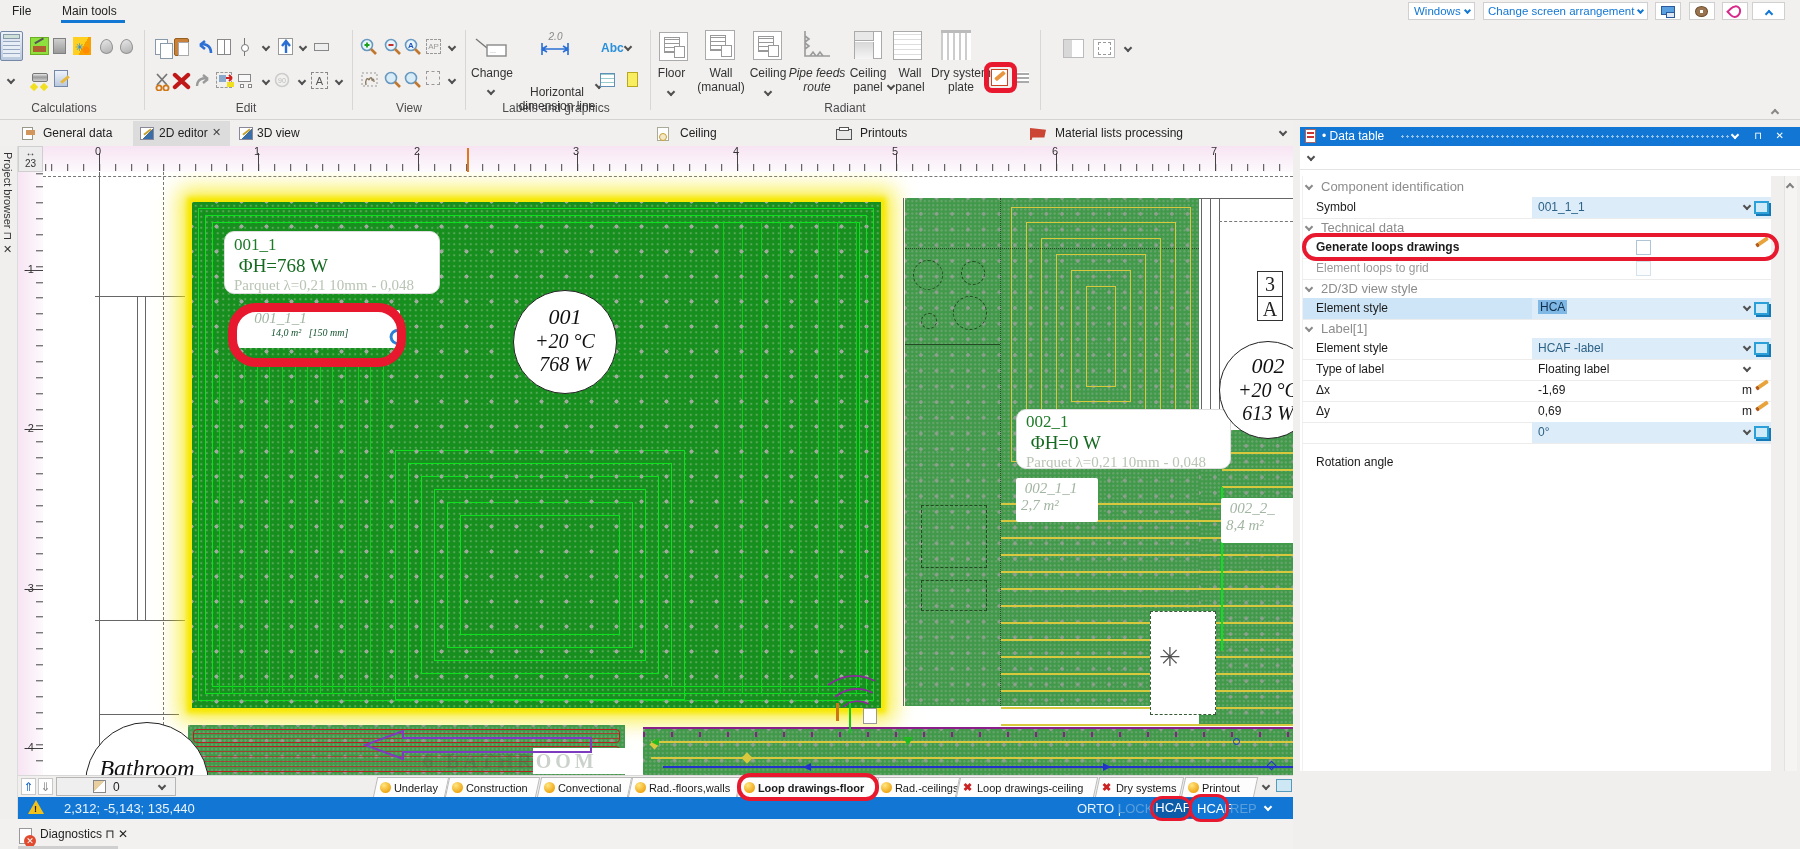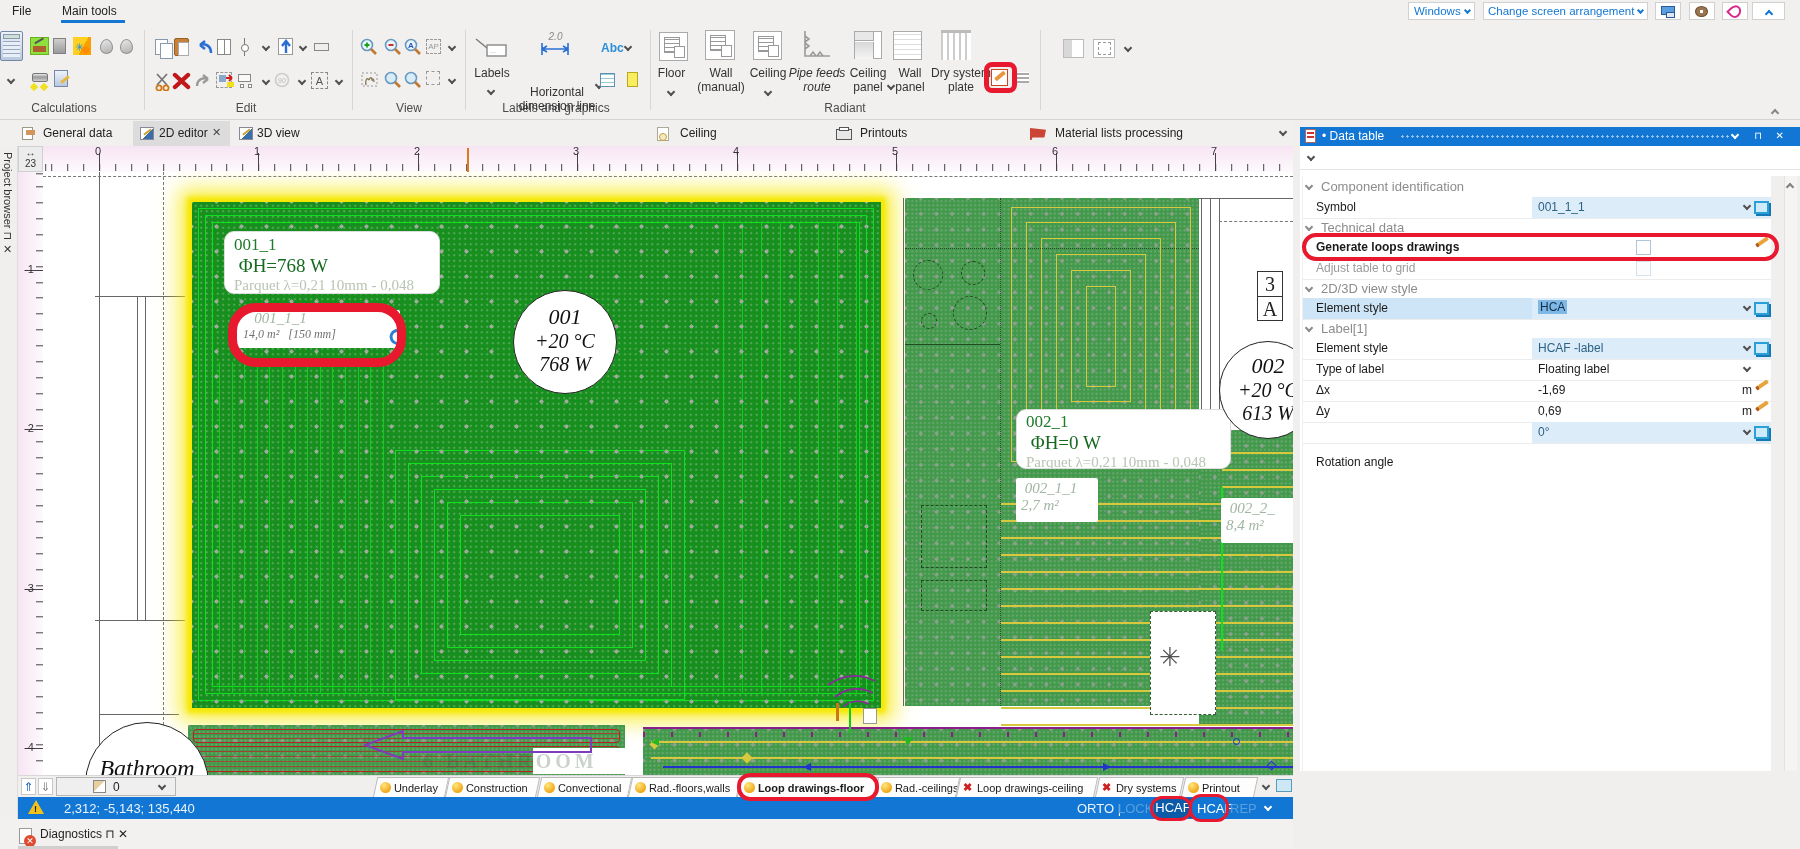--- a/index.html
+++ b/index.html
@@ -187,21 +187,21 @@
         <path d="M1 2 L12 11" stroke="#777" stroke-width="1.4"></path>
         <rect x="12" y="8" width="19" height="11" fill="#fff" stroke="#888" stroke-width="1.4"></rect>
         <text x="15" y="16" font-size="7" fill="#999">...</text>
       </svg>
     <div class="abs" style="left:542px;top:31px;width:27px;height:10px;font-size:10px;color:#888;font-style:italic;text-align:center;">2.0</div>
     <svg class="abs" style="left:540px;top:42px;" width="30" height="14">
         <path d="M2 1 V13 M28 1 V13 M2 7 H28 M7 4 L2 7 L7 10 M23 4 L28 7 L23 10" stroke="#2b6fd4" stroke-width="1.6" fill="none"></path>
       </svg>
     <div class="abs" style="left:601px;top:41px;font-size:12px;color:#2b90d9;font-weight:bold;">Abc</div>
     <span class="cv" style="position:absolute;left:625px;top:44px;"></span>
-    <div class="abs" style="left:467px;top:66px;width:50px;font-size:12px;color:#333;text-align:center;">Labels</div>
+    <div class="abs" style="left:467px;top:66px;width:50px;font-size:12px;color:#333;text-align:center;">Change</div>
     <div class="abs" style="left:488px;top:80px;"><span class="cv"></span></div>
     <div class="abs" style="left:515px;top:65px;width:84px;font-size:12px;color:#333;text-align:center;margin-top:20px;">Horizontal<br>dimension line</div>
       <span class="cv" style="position:absolute;left:596px;top:82px;"></span>
     <div class="abs" style="left:600px;top:73px;width:15px;height:14px;border:1.4px solid #6090b8;background:repeating-linear-gradient(0deg,#fff 0 3px,#9cc 3px 4px),repeating-linear-gradient(90deg,#fff 0 3px,#9cc 3px 4px);"></div>
     <div class="abs" style="left:627px;top:72px;width:11px;height:15px;background:#f8ee60;border:1px solid #b8a820;"></div>
 
     <div class="abs rad" style="left:659px;top:32px;"></div>
     <div class="abs rad" style="left:705px;top:30px;width:30px;height:30px;"></div>
     <div class="abs rad" style="left:753px;top:31px;"></div>
     <svg class="abs" style="left:802px;top:30px;" width="30" height="30">
@@ -424,21 +424,21 @@
     <div class="abs" style="left:806px;top:531px;width:2px;height:30px;background:#11c81f;"></div>
     <div class="abs" style="left:820px;top:536px;width:14px;height:16px;border:1.4px solid #999;background:#fff;"></div>
 
     <div class="lbl" style="left:181px;top:59px;width:216px;height:63px;padding:3px 0 0 9px;">
       <div style="font-size:17px;color:#1d7a28;">001_1</div>
       <div style="font-size:19px;color:#156a20;">&nbsp;ΦH=768 W</div>
       <div style="font-size:15px;color:#b9c4b4;">Parquet λ=0,21 10mm - 0,048</div>
     </div>
     <div class="lbl" style="left:194px;top:138px;width:163px;height:38px;padding:0 0 0 6px;border-radius:2px;border:none;">
       <div style="font-size:15px;color:#a2b5a2;font-style:italic;">&nbsp;&nbsp;&nbsp;001_1_1</div>
-      <div style="font-size:12px;color:#737373;font-style:italic;">14,0 m²&nbsp;&nbsp;&nbsp;[150 mm]</div>
+      <div style="font-size:10px;color:#14532d;font-style:italic;margin-left:28px;">14,0 m²&nbsp;&nbsp;&nbsp;[150 mm]</div>
     </div>
     <div class="circlbl" style="left:470px;top:118px;width:104px;height:104px;font-style:italic;padding-top:13px;">
       <div style="font-size:22px;color:#111;">001</div>
       <div style="font-size:20px;color:#111;">+20 °C</div>
       <div style="font-size:20px;color:#111;">768 W</div>
     </div>
     <div class="lbl" style="left:973px;top:237px;width:215px;height:60px;padding:2px 0 0 9px;">
       <div style="font-size:17px;color:#1d7a28;">002_1</div>
       <div style="font-size:19px;color:#156a20;">&nbsp;ΦH=0 W</div>
       <div style="font-size:15px;color:#b9c4b4;">Parquet λ=0,21 10mm - 0,048</div>
@@ -534,21 +534,21 @@
       <div class="abs" style="left:2px;top:72px;width:482px;height:1px;background:#ececec;"></div>
 
       <span class="cv" style="position:absolute;left:6px;top:78px;border-color:#8a8a8a;"></span>
       <div class="abs" style="left:21px;top:74px;font-size:13px;color:#8c8c8c;">Technical data</div>
 
       <div class="abs" style="left:16px;top:94px;font-weight:bold;">Generate loops drawings</div>
       <div class="abs" style="left:336px;top:94px;width:15px;height:15px;border:1px solid #b0c4d8;background:#fff;"></div>
       <div class="abs pen" style="left:455px;top:94px;"></div>
       <div class="abs" style="left:2px;top:112px;width:482px;height:1px;background:#ececec;"></div>
 
-      <div class="abs" style="left:16px;top:115px;color:#9b9b9b;">Adjust table to grid</div>
+      <div class="abs" style="left:16px;top:115px;color:#9b9b9b;">Element loops to grid</div>
       <div class="abs" style="left:336px;top:115px;width:15px;height:15px;border:1px solid #d5e2ec;background:#fafcfe;"></div>
       <div class="abs" style="left:2px;top:133px;width:482px;height:1px;background:#ececec;"></div>
 
       <span class="cv" style="position:absolute;left:6px;top:139px;border-color:#8a8a8a;"></span>
       <div class="abs" style="left:21px;top:135px;font-size:13px;color:#8c8c8c;text-align:right;">2D/3D view style</div>
 
       <div class="abs" style="left:2px;top:152px;width:230px;height:21px;background:#cde5f7;"></div>
       <div class="abs" style="left:232px;top:152px;width:239px;height:21px;background:#ddecf9;"></div>
       <div class="abs" style="left:16px;top:155px;">Element style</div>
       <div class="abs" style="left:238px;top:154px;background:#7fb8e4;color:#10304e;padding:0 2px;">HCA</div>

